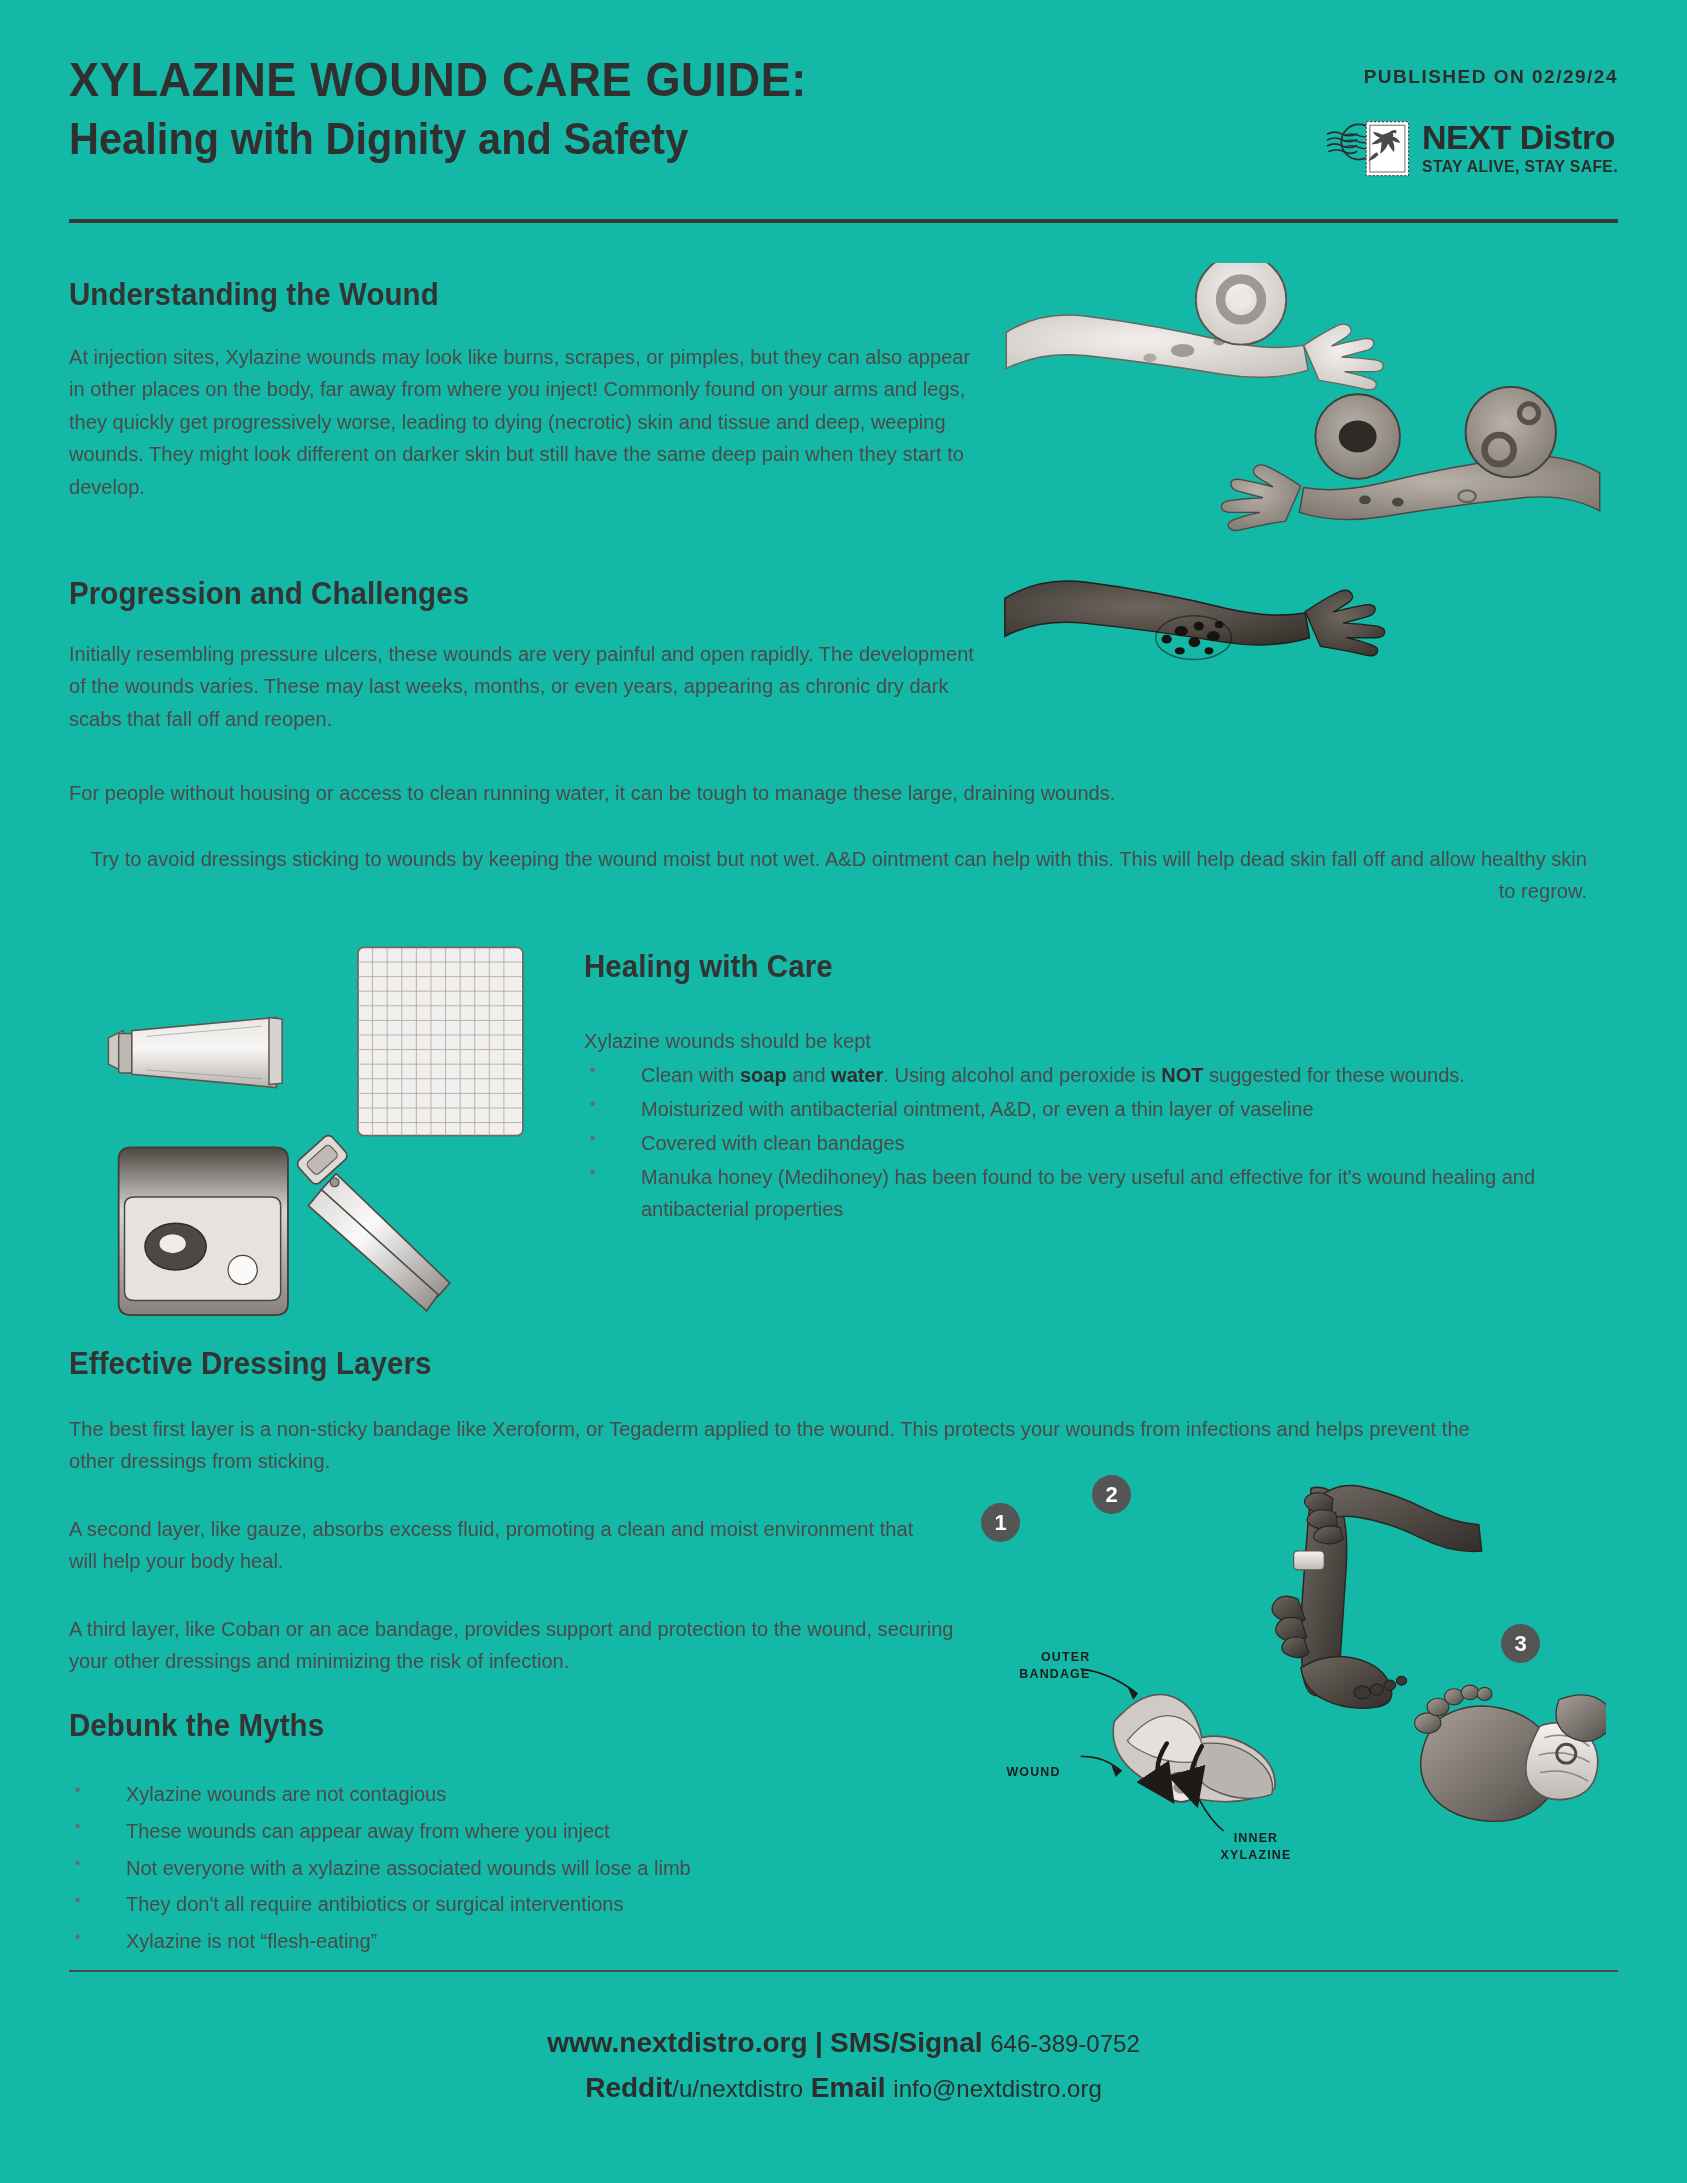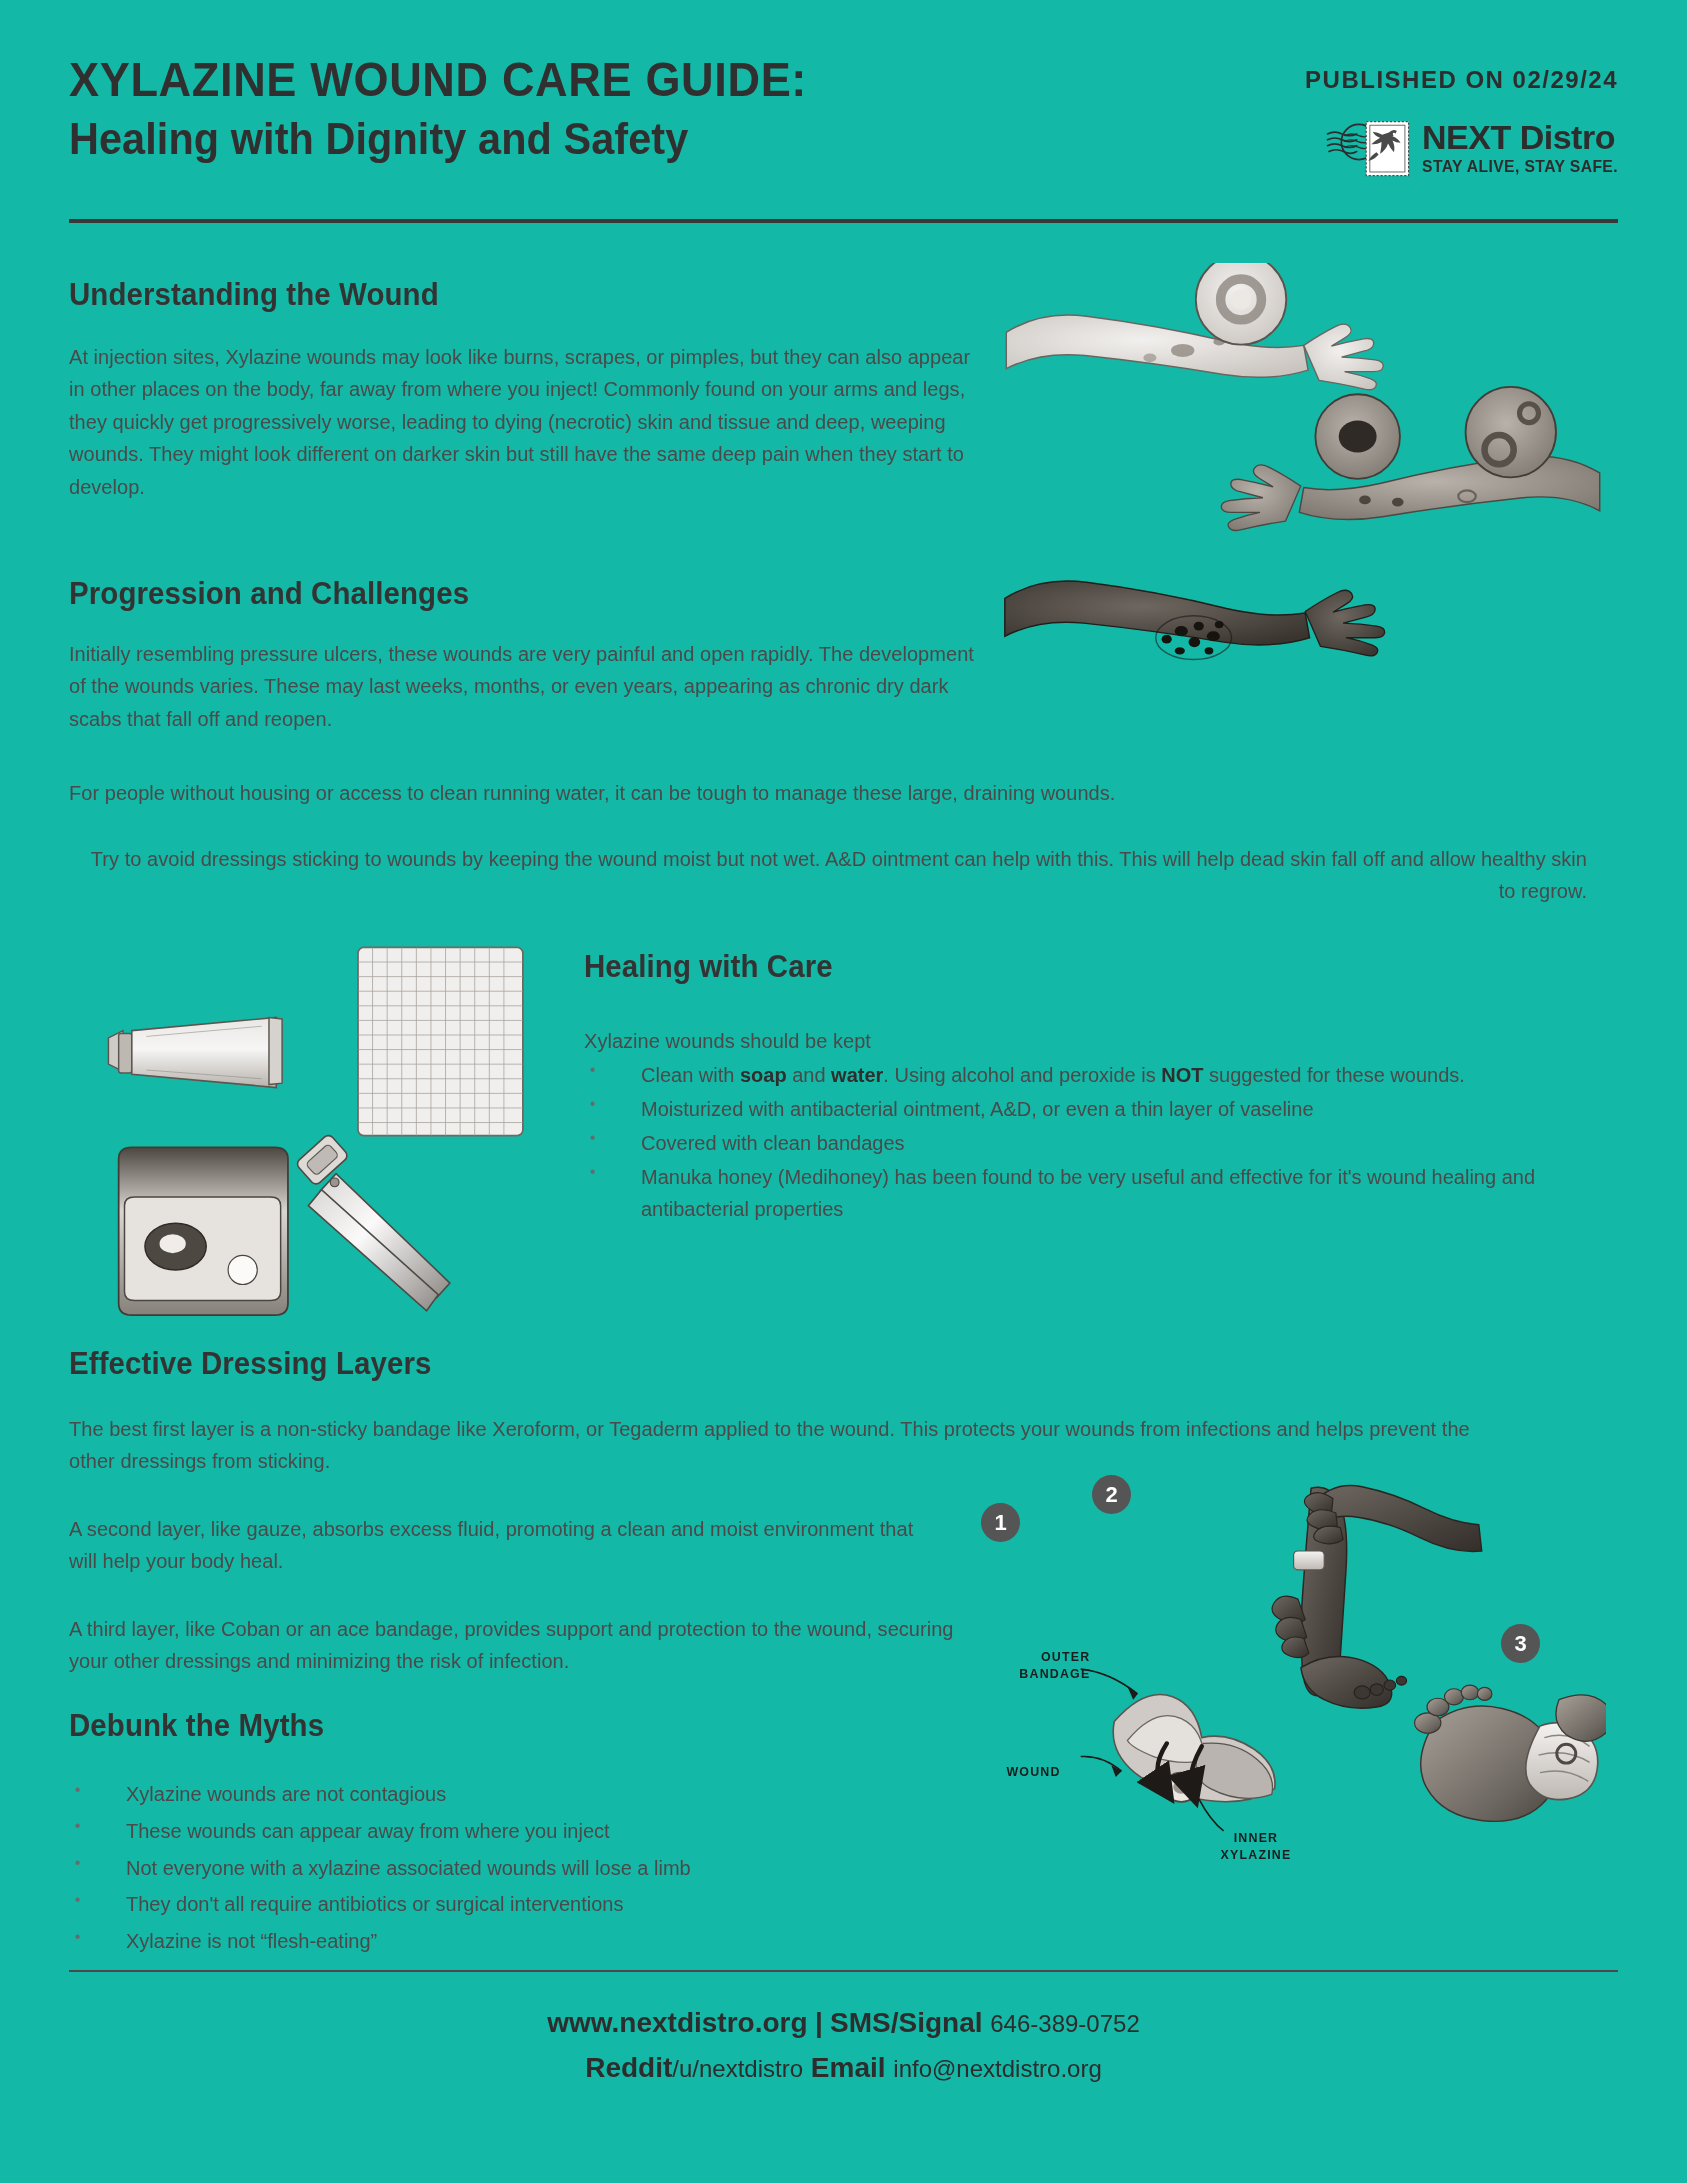--- a/index.html
+++ b/index.html
@@ -50,21 +50,21 @@
     transform: scaleX(0.92);
     transform-origin: left center;
     white-space: nowrap;
     margin-top: 2.9px;
   }
 
   .pub-date {
     position: absolute;
     right: 0;
     top: 14.6px;
-    font-size: 24px;
+    font-size: 19px;
     font-weight: 700;
     letter-spacing: 1.5px;
     color: #2d2d2d;
     text-align: right;
     white-space: nowrap;
     margin-left: 24px;
   }
 
   .logo-row {
     position: absolute;
@@ -185,21 +185,21 @@
   #sec-myths .bullets li { padding-left: 57px; margin-bottom: 4.4px; }
 
   
   .footer {
     position: absolute;
     left: 0;
     right: 0;
     top: 2003px;
     text-align: center;
   }
-  .footer .l1 { font-size: 28px; line-height: 1.45; color: #2d2d2d; white-space: nowrap; }
+  .footer .l1 { font-size: 28px; line-height: 1.45; color: #2d2d2d; white-space: nowrap; margin-top: 20px; }
   .footer .l2 { font-size: 28px; line-height: 1.45; color: #2d2d2d; margin-top: 4.4px; white-space: nowrap; }
   .footer b { font-weight: 700; }
   .footer .lt { font-weight: 300; font-size: 24px; }
   .footer .bar { font-weight: 700; margin: 0 7.3px; }
 
   
   .illus { position: absolute; }
   #illus-arms   { left: 1000px; top: 263px;  width: 606px; height: 452px; }
   #illus-supply { left: 66px;   top: 927px; width: 511px; height: 394px; }
   #illus-steps  { left: 971px; top: 1481px; width: 635px; height: 452px; }

